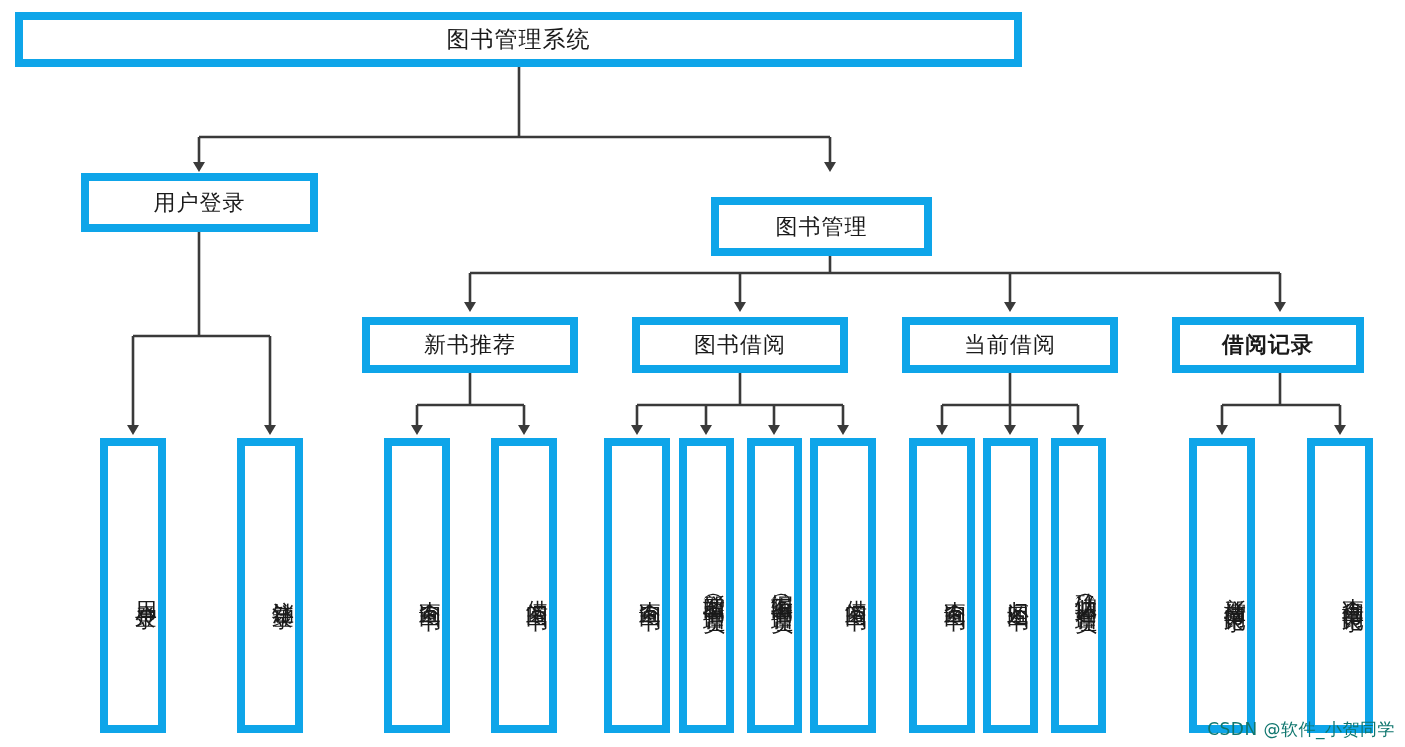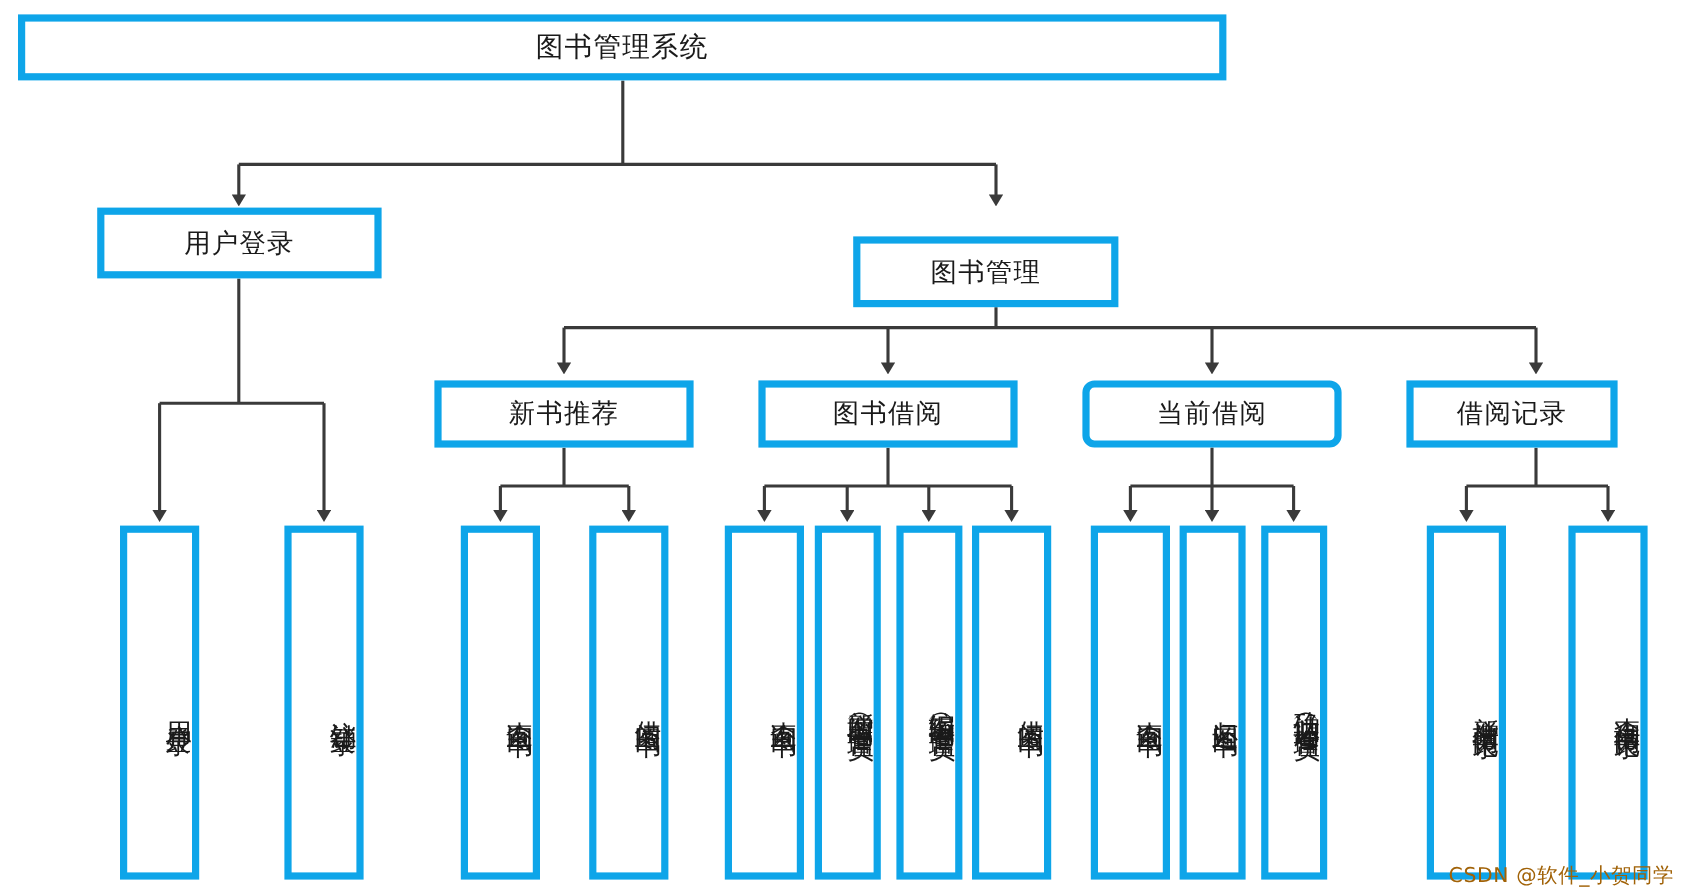--- a/index.html
+++ b/index.html
@@ -23,21 +23,21 @@
     left: 0;
     top: 0;
     width: 1405px;
     height: 747px;
     pointer-events: none;
   }
   .node {
     position: absolute;
     box-sizing: border-box;
     background: #ffffff;
-    border: 6px solid #0ea5e9;
+    border: 8px solid #0ea5e9;
     display: flex;
     align-items: center;
     justify-content: center;
     color: #1a1a1a;
   }
   .node.horiz {
     font-size: 22px;
     letter-spacing: 1px;
   }
   .node.vert {
@@ -51,21 +51,21 @@
     line-height: 1.05;
   }
   .node.root {
     font-size: 23px;
   }
   .watermark {
     position: absolute;
     right: 10px;
     bottom: 6px;
     font-size: 17px;
-    color: #a16207;
+    color: #0f766e;
     letter-spacing: 0.5px;
     white-space: nowrap;
     font-family: "DejaVu Sans", "Liberation Sans", sans-serif;
   }
 </style>
 </head>
 <body>
 
 <div id="canvas">
 
@@ -129,24 +129,24 @@
   <div class="node horiz" style="left:711px; top:173px; width:221px; height:59px;margin-top:24px;">
     <span>图书管理</span>
   </div>
 
   <div class="node horiz" style="left:362px; top:317px; width:216px; height:56px;text-align:center;">
     <span>新书推荐</span>
   </div>
   <div class="node horiz" style="left:632px; top:317px; width:216px; height:56px;text-align:right;">
     <span>图书借阅</span>
   </div>
-  <div class="node horiz" style="left:902px; top:317px; width:216px; height:56px;border-radius:10px;">
+  <div class="node horiz" style="left:902px; top:317px; width:216px; height:56px;">
     <span>当前借阅</span>
   </div>
-  <div class="node horiz" style="left:1172px; top:317px; width:176px; height:56px;">
+  <div class="node horiz" style="left:1172px; top:317px; width:192px; height:56px;font-weight:bold;">
     <span>借阅记录</span>
   </div>
 
   <div class="node vert" style="left:100px; top:438px; width:66px; height:295px;">
     <span>用户登录</span>
   </div>
   <div class="node vert" style="left:237px; top:438px; width:66px; height:295px;">
     <span>注销登录</span>
   </div>
 

